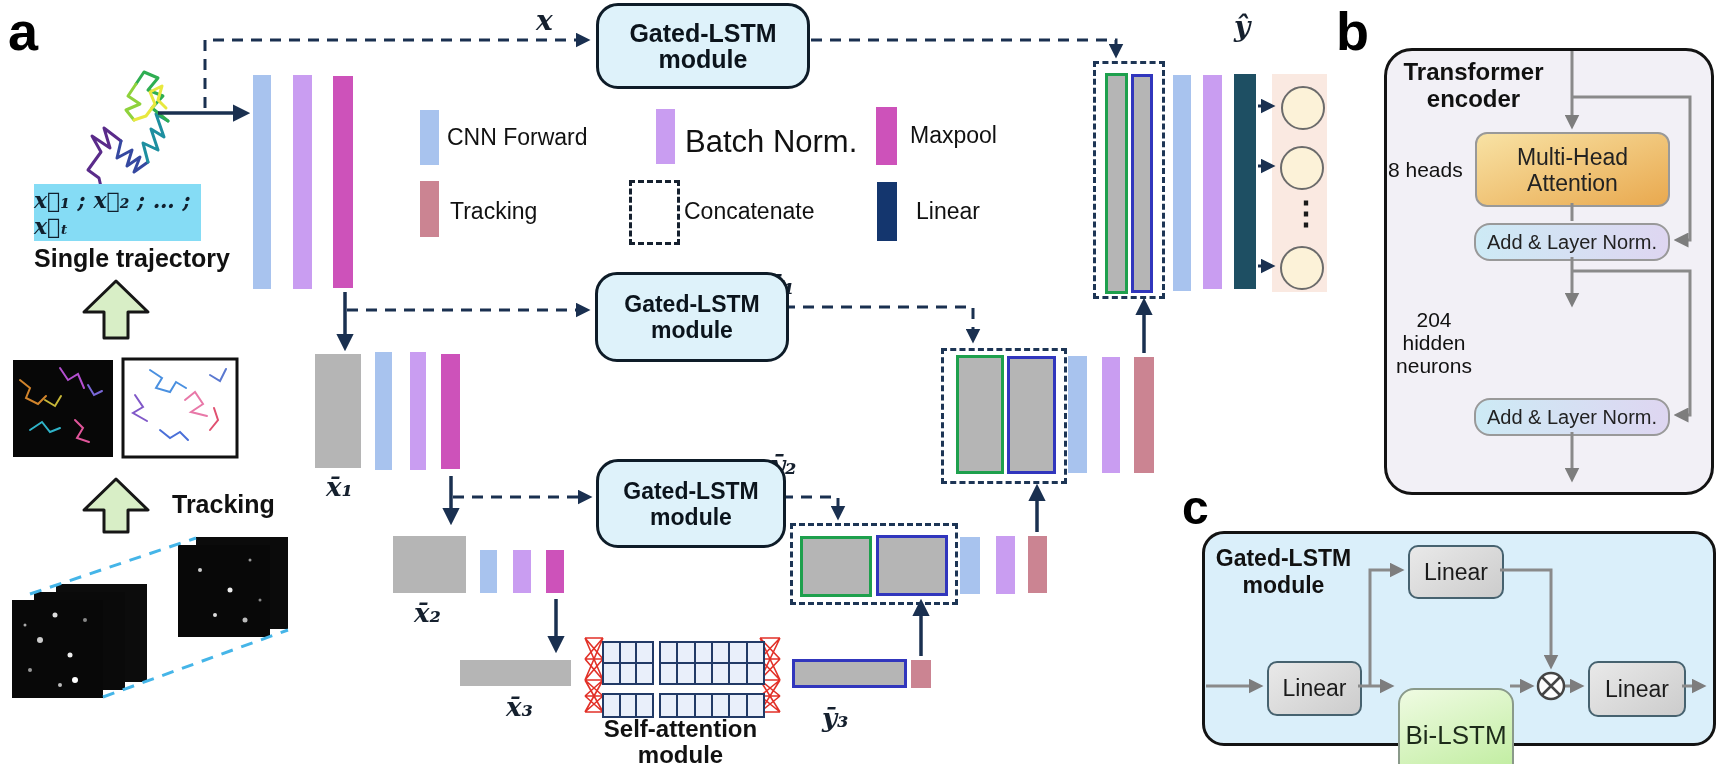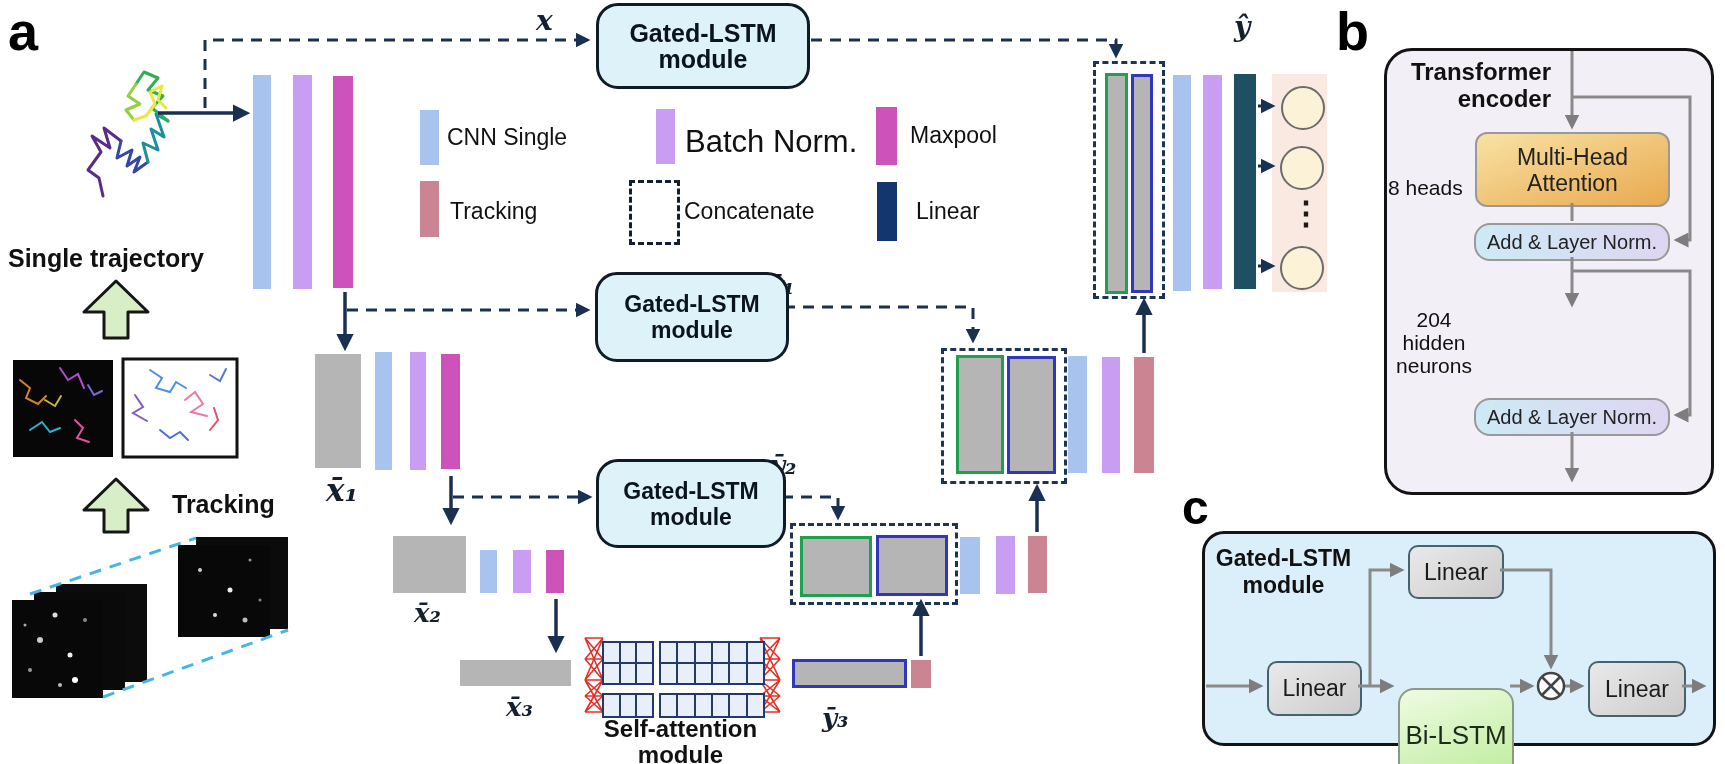--- a/index.html
+++ b/index.html
@@ -120,39 +120,40 @@
       <path d="M765,307 L973,307 L973,339" marker-end="url(#an)"></path>
       <path d="M453,497 H588" marker-end="url(#an)"></path>
       <path d="M763,497 L838,497 L838,516" marker-end="url(#an)"></path>
     </g>
   </svg>
 
   <div class="panel-letter" style="left:8px;top:0px;font-size:54px;">a</div>
   <div class="panel-letter" style="left:1336px;top:0px;font-size:54px;">b</div>
   <div class="panel-letter" style="left:1182px;top:480px;font-size:48px;">c</div>
 
-  <div class="lbl" style="left:8px;top:244px;width:220px;font-weight:bold;font-size:25px;">Single trajectory</div>
+  <div class="el" style="left: 34px; top: 184px; width: 167px; height: 57px; display: flex; align-items: center; justify-content: center; font-family: &quot;DejaVu Serif&quot;, serif; font-style: italic; font-weight: bold; font-size: 22px; color: rgb(16, 32, 46); background-color: rgb(133, 220, 245);">x⃗₁ ;  x⃗₂ ;  …  ;  x⃗ₜ</div>
+  <div class="lbl" style="left:22px;top:244px;width:220px;text-align:center;font-weight:bold;font-size:25px;">Single trajectory</div>
   <div class="lbl" style="left:172px;top:490px;font-weight:bold;font-size:25px;">Tracking</div>
 
   <div class="math" style="left:536px;top:4px;font-size:28px;">x</div>
   <div class="math" style="left:773px;top:2px;font-size:28px;">ȳ</div>
   <div class="math" style="left:768px;top:270px;font-size:26px;">ȳ₁</div>
   <div class="math" style="left:770px;top:450px;font-size:26px;">ȳ₂</div>
   <div class="math" style="left:822px;top:703px;font-size:26px;">ȳ₃</div>
-  <div class="math" style="left:326px;top:472px;font-size:31px;text-align:right;">x̄₁</div>
+  <div class="math" style="left:326px;top:472px;font-size:26px;text-align:right;">x̄₁</div>
   <div class="math" style="left:414px;top:598px;font-size:26px;">x̄₂</div>
   <div class="math" style="left:506px;top:692px;font-size:26px;">x̄₃</div>
   <div class="math" style="left:1234px;top:10px;font-size:28px;">ŷ</div>
 
   <div class="module" style="left: 596px; top: 3px; width: 192px; height: 80px; font-size: 25px; padding: 0px 8px; background-color: rgb(222, 242, 250);">Gated-LSTM module</div>
   <div class="module" style="left: 595px; top: 272px; width: 168px; height: 84px; padding: 0px 10px; background-color: rgb(222, 242, 250);">Gated-LSTM module</div>
   <div class="module" style="left: 596px; top: 459px; width: 164px; height: 83px; padding: 0px 10px; background-color: rgb(222, 242, 250);">Gated-LSTM module</div>
 
   <div class="bar" style="left: 420px; top: 110px; width: 19px; height: 55px; background-color: rgb(168, 195, 238);"></div>
-  <div class="lbl" style="left:447px;top:124px;font-size:23px;">CNN Single</div>
+  <div class="lbl" style="left:447px;top:124px;font-size:23px;">CNN Forward</div>
   <div class="bar" style="left: 656px; top: 109px; width: 19px; height: 55px; background-color: rgb(201, 157, 241);"></div>
   <div class="lbl" style="left:685px;top:124px;font-size:31px;">Batch Norm.</div>
   <div class="bar" style="left: 876px; top: 107px; width: 21px; height: 58px; background-color: rgb(205, 82, 186);"></div>
   <div class="lbl" style="left:910px;top:122px;font-size:23px;">Maxpool</div>
   <div class="bar" style="left: 420px; top: 181px; width: 19px; height: 56px; background-color: rgb(203, 132, 146);"></div>
   <div class="lbl" style="left:450px;top:198px;font-size:23px;">Tracking</div>
   <div class="dashedbox" style="left:629px;top:180px;width:45px;height:59px;border-color:#15202e;"></div>
   <div class="lbl" style="left:684px;top:198px;font-size:23px;">Concatenate</div>
   <div class="bar" style="left: 877px; top: 182px; width: 20px; height: 59px; background-color: rgb(20, 54, 110);"></div>
   <div class="lbl" style="left:916px;top:198px;font-size:23px;">Linear</div>
@@ -233,22 +234,22 @@
   <div class="bar" style="left: 1173px; top: 75px; width: 18px; height: 216px; background-color: rgb(168, 195, 238);"></div>
   <div class="bar" style="left: 1203px; top: 75px; width: 19px; height: 214px; background-color: rgb(201, 157, 241);"></div>
   <div class="bar" style="left: 1234px; top: 74px; width: 22px; height: 215px; background-color: rgb(30, 79, 99);"></div>
   <div class="blk" style="left: 1272px; top: 74px; width: 55px; height: 218px; background-color: rgb(250, 233, 225);"></div>
   <div class="ocircle" style="left: 1281px; top: 86px; background-color: rgb(252, 242, 216);"></div>
   <div class="ocircle" style="left: 1280px; top: 146px; background-color: rgb(252, 242, 216);"></div>
   <div class="ocircle" style="left: 1280px; top: 246px; background-color: rgb(252, 242, 216);"></div>
   <div class="lbl" style="left:1290px;top:194px;font-size:32px;font-weight:bold;color:#1a1a1a;">⋮</div>
 
   <div class="panelbox" style="left:1384px;top:48px;width:324px;height:441px;border-radius:28px;background:#f2f0f6;"></div>
-  <div class="lbl" style="left:1396px;top:58px;width:155px;text-align:right;font-weight:bold;font-size:24px;line-height:27px;">Transformer encoder</div>
-  <div class="lbl" style="left:1388px;top:158px;font-size:21px;margin-top:18px;">8 heads</div>
+  <div class="lbl" style="left:1396px;top:58px;width:155px;text-align:center;font-weight:bold;font-size:24px;line-height:27px;">Transformer encoder</div>
+  <div class="lbl" style="left:1388px;top:158px;font-size:21px;">8 heads</div>
   <div class="bcomp" style="left:1475px;top:132px;width:191px;height:71px;font-size:23px;line-height:26px;
        background:linear-gradient(160deg,#f8e2a4,#e9a94f);">Multi-Head Attention</div>
   <div class="bcomp" style="left:1474px;top:223px;width:192px;height:34px;font-size:20px;border-radius:16px;
        background:linear-gradient(90deg,#cdeaf5,#ded6f1);">Add &amp; Layer Norm.</div>
   <div class="lbl" style="left:1390px;top:308px;width:88px;text-align:center;font-size:21px;line-height:23px;">204 hidden neurons</div>
   <div class="bcomp" style="left:1474px;top:398px;width:192px;height:34px;font-size:20px;border-radius:16px;
        background:linear-gradient(90deg,#cdeaf5,#ded6f1);">Add &amp; Layer Norm.</div>
 
   <div class="panelbox" style="left:1202px;top:531px;width:508px;height:209px;border-radius:22px;background:#daeffa;"></div>
   <div class="lbl" style="left:1206px;top:545px;width:155px;text-align:center;font-weight:bold;font-size:23px;line-height:27px;">Gated-LSTM module</div>

